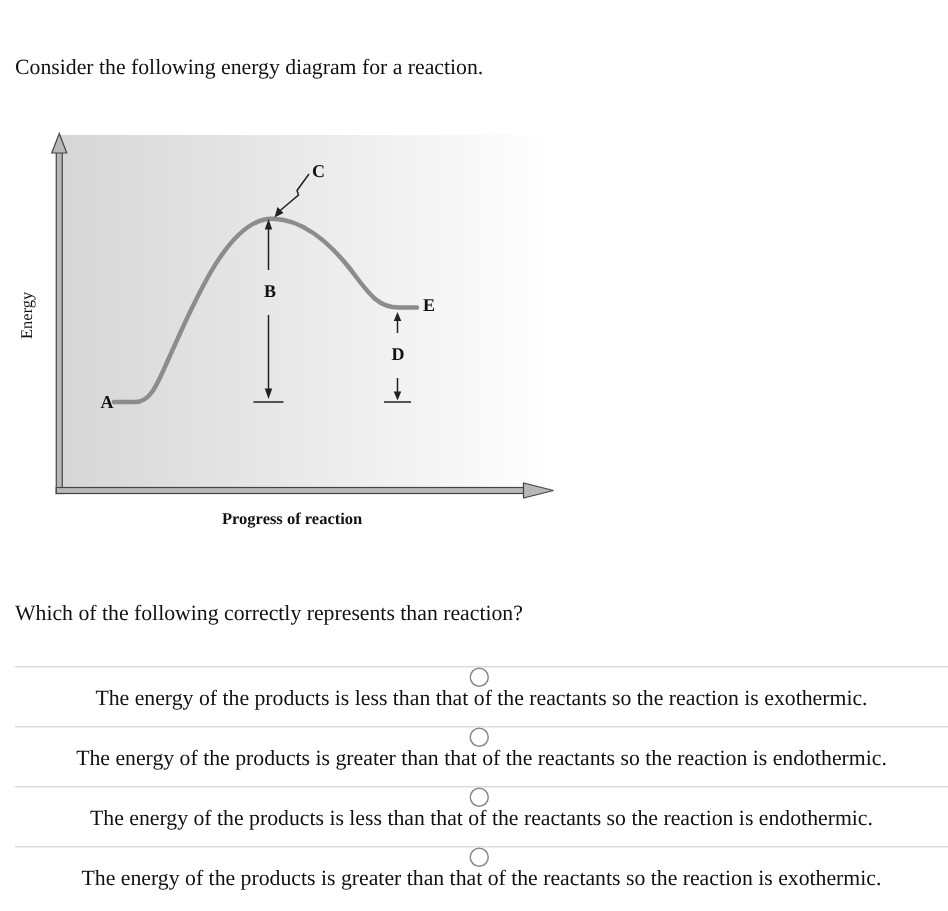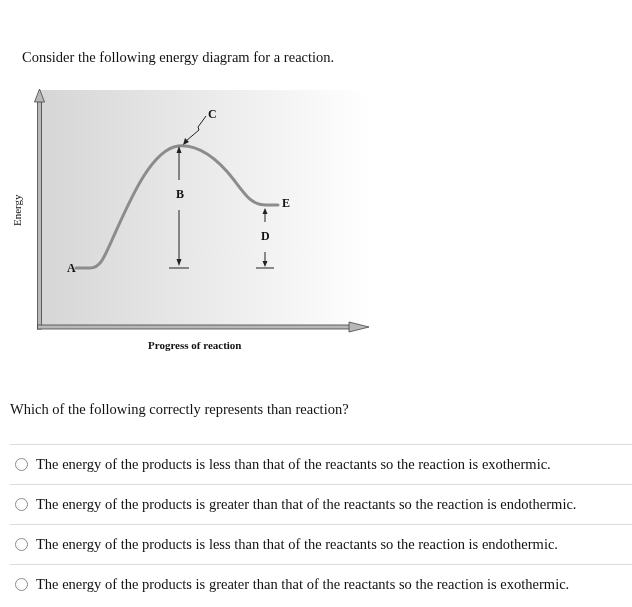--- a/index.html
+++ b/index.html
@@ -2,37 +2,38 @@
 <html><head>
   <meta charset="utf-8">
   <style>
     html, body { margin: 0; padding: 0; background: #ffffff; }
     body {
       width: 632px; height: 607px; position: relative; overflow: hidden;
       font-family: "Liberation Serif", "DejaVu Serif", serif; color: #111111;
     }
     .prompt {
       position: absolute; left: 10px; top: 36px;
-      font-size: 14.5px; line-height: 18px; margin: 12px;
+      font-size: 14.5px; line-height: 18px; margin: 0;
     }
     .figure {
       position: absolute; left: 0; top: 80px; width: 400px; height: 285px;
     }
     .question {
       position: absolute; left: 10px; top: 400px;
       font-size: 14.5px; line-height: 18px; margin: 0;
     }
     .options {
       position: absolute; left: 10px; top: 444px; width: 622px;
       margin: 0; padding: 0; list-style: none;
     }
     .option {
       height: 39px; border-top: 1px solid #dcdcdc;
       display: flex; align-items: center; cursor: pointer;
       font-size: 14.5px;
+      flex-direction: column;
     }
     .radio {
       width: 11px; height: 11px; border: 1px solid #8a8a8a; border-radius: 50%;
       background: #ffffff; margin-left: 5px; margin-right: 8px; flex: 0 0 auto;
     }
     .option-label { white-space: nowrap; }
     svg text { font-family: "Liberation Serif", "DejaVu Serif", serif; }
   </style>
 </head>
 <body>

